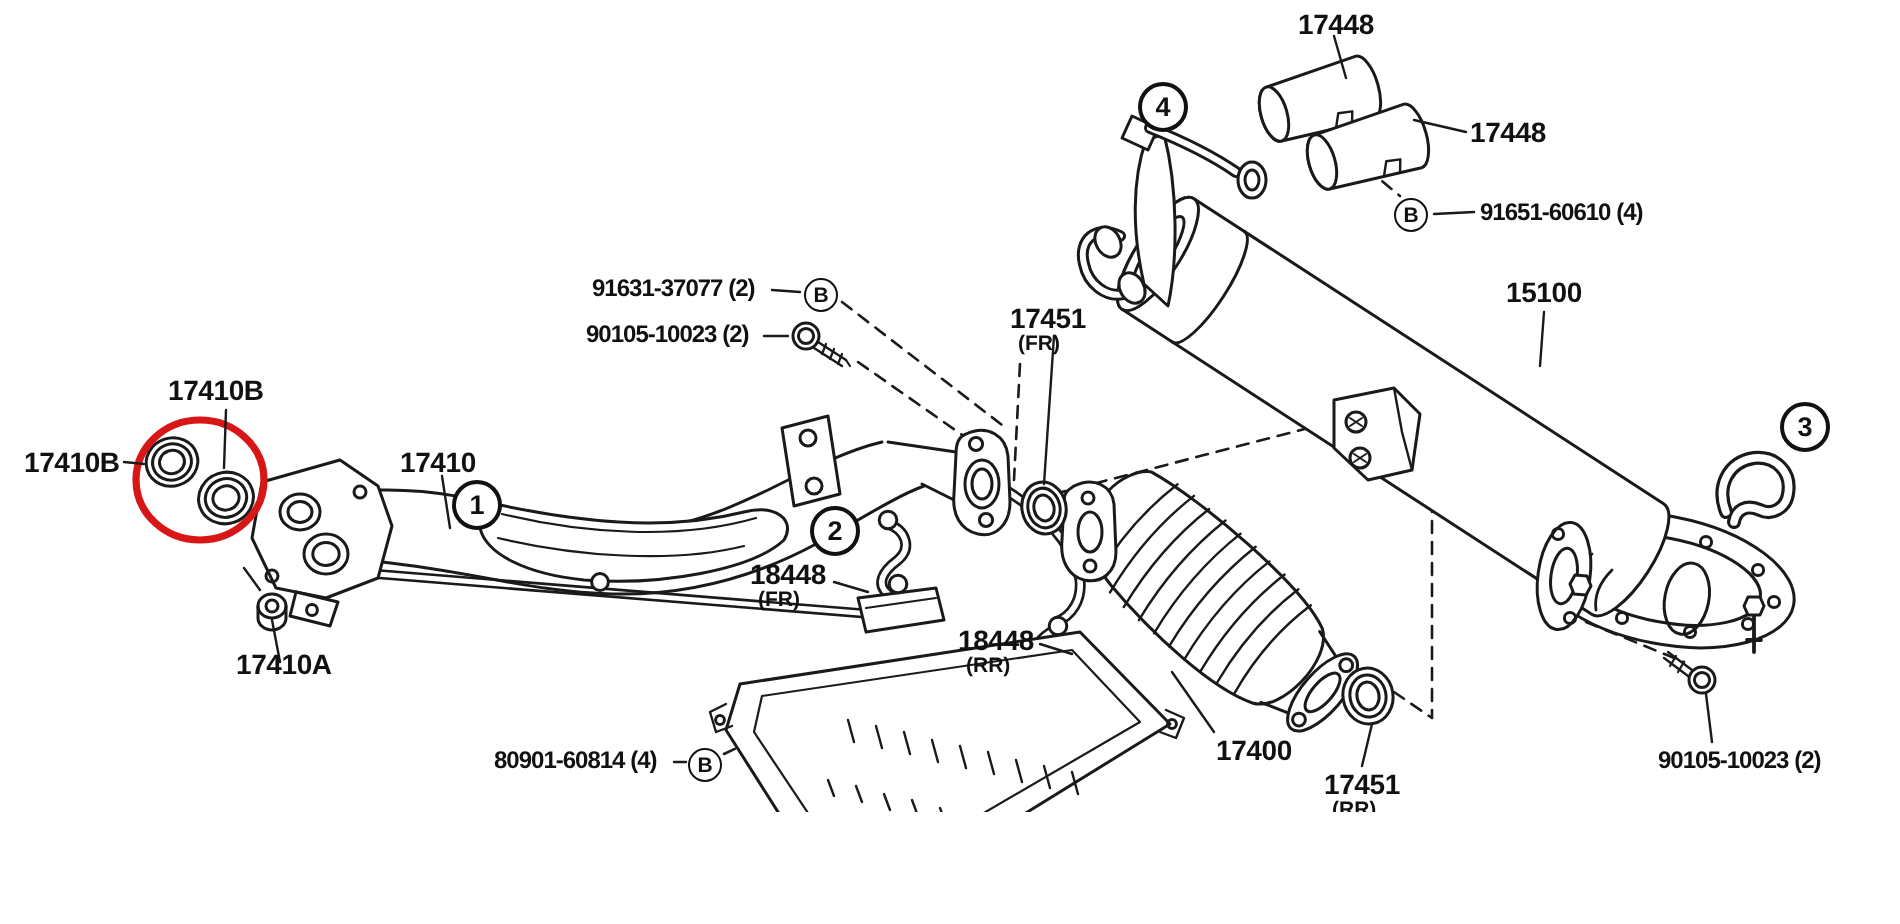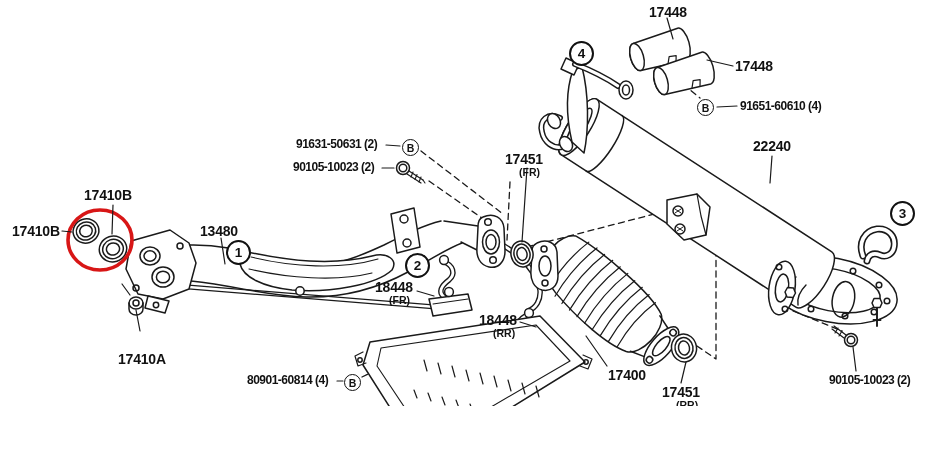--- a/index.html
+++ b/index.html
@@ -6,21 +6,21 @@
   .stage{
     position:relative;width:950px;height:406px;background:#ffffff;overflow:hidden;
     font-family:"Liberation Sans", sans-serif;color:#111;
   }
   .stage svg{position:absolute;left:0;top:0;}
   .lbl{
     position:absolute;font-weight:bold;font-size:14px;line-height:1.05;
     letter-spacing:-0.2px;white-space:nowrap;color:#111;
   }
   .lbl.hw{font-size:12px;letter-spacing:-0.5px;}
-  .lbl .sub{display:block;font-size:10.5px;letter-spacing:0;margin-left:14px;}
+  .lbl .sub{display:block;font-size:10.5px;letter-spacing:0;margin-left:4px;}
   .callout{
     position:absolute;border:2px solid #111;border-radius:50%;background:#fff;
     display:flex;align-items:center;justify-content:center;
     font-weight:bold;z-index:5;
   }
   .callout.num{width:21px;height:21px;font-size:13.5px;}
   .callout.ltr{width:15px;height:15px;font-size:10.5px;border-width:1.7px;}
 </style>
 </head>
 <body>
@@ -264,31 +264,31 @@
         <path d="M681,383 L686,362"></path>
         <path d="M337,381 L343,381"></path>
         <path d="M460,418 L460,436"></path>
       </g>
     </g>
   </svg>
 
   <div class="lbl" style="left:649px;top:5px">17448</div>
   <div class="lbl" style="left:735px;top:59px">17448</div>
   <div class="lbl hw" style="left:740px;top:100px">91651-60610 (4)</div>
-  <div class="lbl" style="left:753px;top:139px">22240</div>
-  <div class="lbl hw" style="left:296px;top:138px">91631-50631 (2)</div>
+  <div class="lbl" style="left:753px;top:139px">15100</div>
+  <div class="lbl hw" style="left:296px;top:138px">91631-37077 (2)</div>
   <div class="lbl hw" style="left:293px;top:161px">90105-10023 (2)</div>
   <div class="lbl" style="left:505px;top:152px">
     <span>17451</span>
     <span class="sub">(FR)</span>
   </div>
   <div class="lbl" style="left:84px;top:188px">17410B</div>
   <div class="lbl" style="left:12px;top:224px">17410B</div>
-  <div class="lbl" style="left:200px;top:224px">13480</div>
-  <div class="lbl" style="left:118px;top:352px">17410A</div>
+  <div class="lbl" style="left:200px;top:224px">17410</div>
+  <div class="lbl" style="left:118px;top:325px">17410A</div>
   <div class="lbl" style="left:375px;top:280px">
     <span>18448</span>
     <span class="sub">(FR)</span>
   </div>
   <div class="lbl" style="left:479px;top:313px">
     <span>18448</span>
     <span class="sub">(RR)</span>
   </div>
   <div class="lbl" style="left:608px;top:368px">17400</div>
   <div class="lbl" style="left:662px;top:385px">

